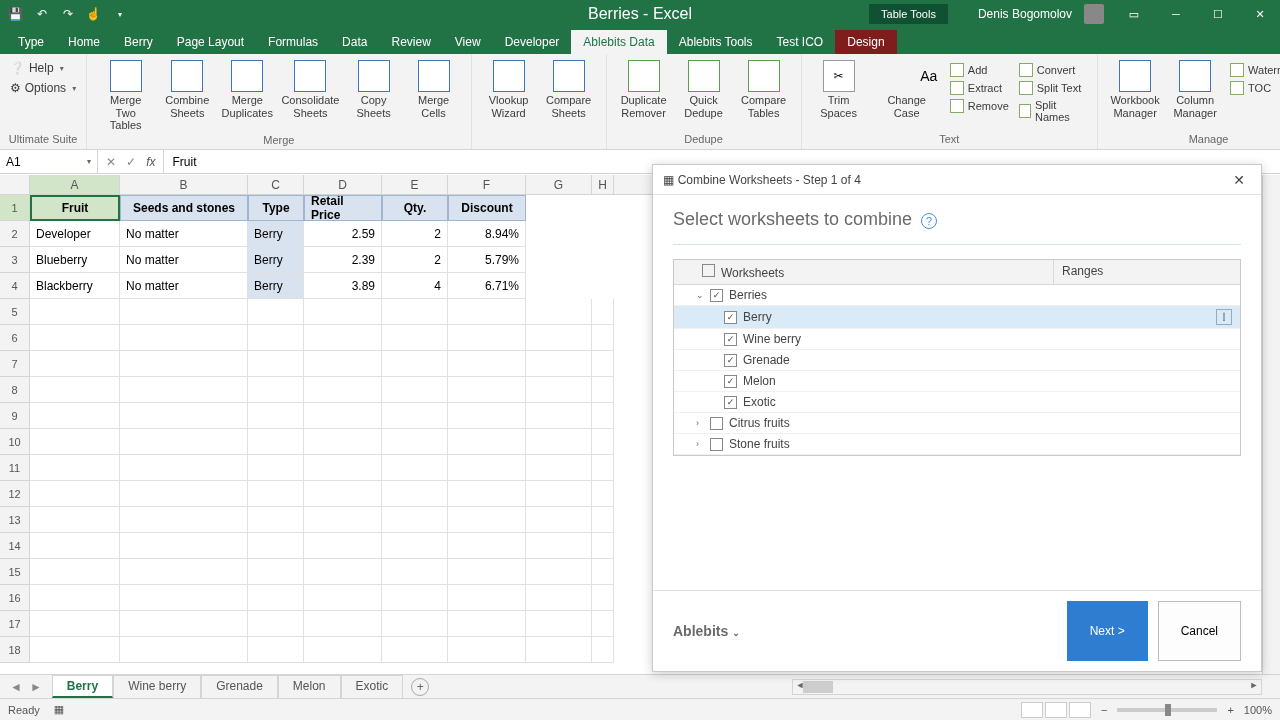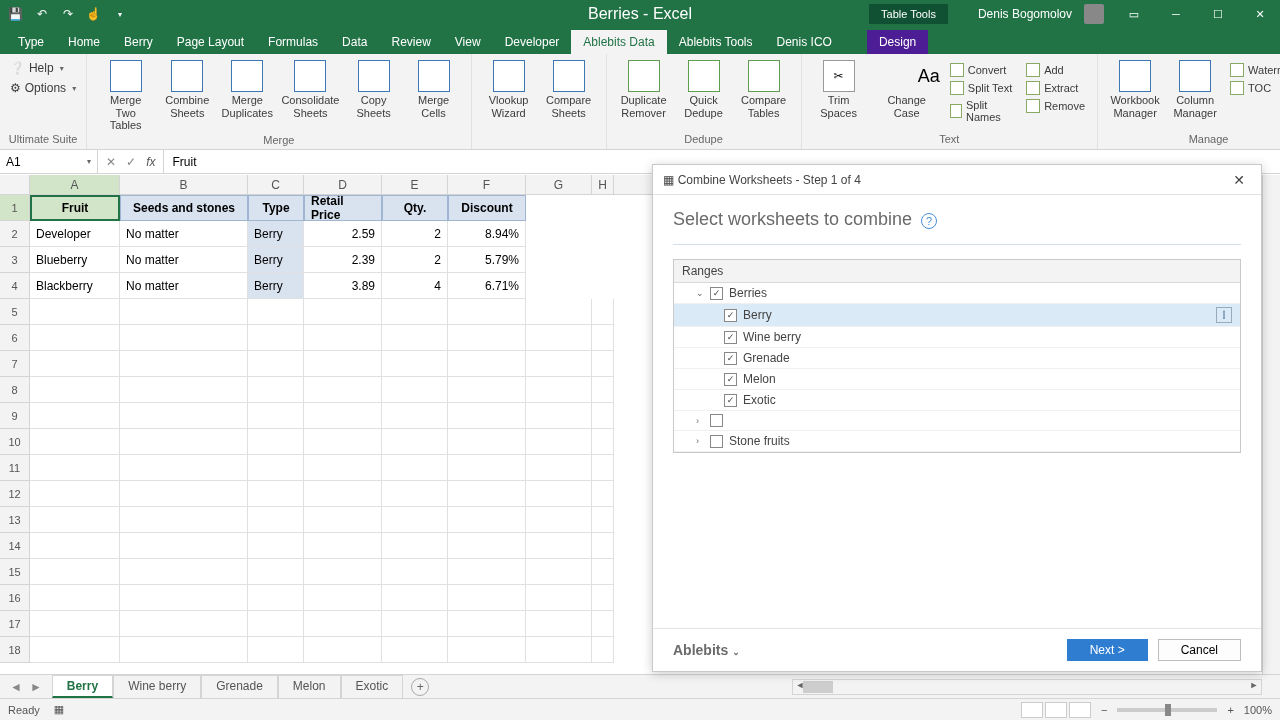--- a/index.html
+++ b/index.html
@@ -13,21 +13,21 @@
 .title-right { margin-left: auto; display: flex; align-items: center; gap: 2px; }
 .tab-tools { background: #0f5132; padding: 4px 12px; font-size: 11px; margin-right: 18px; }
 .user-name { padding: 0 10px; font-size: 12px; }
 .win-btn { width: 40px; height: 28px; display: flex; align-items: center; justify-content: center; font-size: 11px; }
 .avatar { width: 20px; height: 20px; background: #888; border-radius: 2px; margin-right: 8px; }
 
 
 .ribbon-tabs { height: 26px; background: #217346; display: flex; align-items: flex-end; color: #fff; padding: 0 6px; }
 .ribbon-tabs .tab { padding: 5px 12px; font-size: 12px; cursor: pointer; }
 .ribbon-tabs .tab.active { background: #f3f3f3; color: #217346; }
-.ribbon-tabs .tab.design { background: #4c1d95; margin-left: 23px; }
+.ribbon-tabs .tab.design { background: #7f1d1d; }
 .ribbon-right { margin-left: auto; display: flex; align-items: center; gap: 14px; padding-right: 10px; font-size: 12px; }
 .bulb { display: inline-block; }
 .smiley { width: 18px; height: 18px; background: #ffd24c; border-radius: 50%; position: relative; }
 
 
 .ribbon-body { height: 96px; background: #f3f3f3; border-bottom: 1px solid #d4d4d4; display: flex; }
 .ribbon-group { border-right: 1px solid #e1e1e1; padding: 4px 8px 2px 8px; display: flex; flex-direction: column; position: relative; }
 .ribbon-group .group-label { text-align: center; font-size: 11px; color: #666; margin-top: auto; padding-bottom: 2px; }
 .ultimate-suite { width: 104px; }
 .us-row { display: flex; align-items: center; gap: 4px; font-size: 12px; padding: 3px 2px; color: #3b3b3b; }
@@ -97,21 +97,21 @@
 .panel-btns { display: flex; gap: 10px; margin-top: 14px; }
 .pbtn { border: 1px solid #bdbdbd; background: #fdfdfd; padding: 5px 16px; font-size: 12px; cursor: pointer; }
 .pbtn.disabled { color: #aaa; }
 .panel-check { margin-top: 14px; font-size: 12px; display: flex; align-items: center; gap: 6px; }
 .panel-check .cb { width: 13px; height: 13px; border: 1px solid #888; display: inline-flex; align-items: center; justify-content: center; font-size: 9px; }
 .panel-check .cb.checked::after { content: "✓"; }
 .panel-footer { border-top: 1px solid #e2e2e2; padding: 10px 20px; display: flex; align-items: center; }
 .ablebits-link { font-size: 14px; color: #6a6a6a; font-weight: 600; }
 .ablebits-link .dd { font-size: 9px; margin-left: 4px; }
 .footer-btns { margin-left: auto; display: flex; gap: 10px; }
-.fbtn { border: 1px solid #bdbdbd; padding: 3px 22px; font-size: 12px; cursor: pointer; background: #fdfdfd; }
+.fbtn { border: 1px solid #bdbdbd; padding: 22px 22px; font-size: 12px; cursor: pointer; background: #fdfdfd; }
 .fbtn.primary { background: #2f7dd1; color: #fff; border-color: #2f7dd1; }
 
 
 .sheet-tabs { position: absolute; bottom: 22px; left: 0; right: 0; height: 24px; background: #f3f3f3; border-top: 1px solid #d4d4d4; display: flex; align-items: center; font-size: 12px; }
 .sheet-nav { padding: 0 10px; display: flex; gap: 8px; color: #888; }
 .sheet-tab { padding: 3px 14px; border: 1px solid #d4d4d4; border-bottom: none; background: #f3f3f3; cursor: pointer; color: #555; }
 .sheet-tab.active { background: #fff; border-bottom: 2px solid #217346; color: #217346; font-weight: 600; }
 .add-sheet { margin-left: 8px; width: 18px; height: 18px; border: 1px solid #aaa; border-radius: 50%; text-align: center; line-height: 16px; color: #666; cursor: pointer; }
 .hscroll { margin-left: auto; margin-right: 18px; width: 470px; height: 16px; background: #f3f3f3; border: 1px solid #d4d4d4; position: relative; }
 .hscroll .thumb { position: absolute; left: 10px; width: 30px; top: 1px; bottom: 1px; background: #cdcdcd; }
@@ -163,21 +163,21 @@
   <div class="tab">Home</div>
   <div class="tab">Berry</div>
   <div class="tab">Page Layout</div>
   <div class="tab">Formulas</div>
   <div class="tab">Data</div>
   <div class="tab">Review</div>
   <div class="tab">View</div>
   <div class="tab">Developer</div>
   <div class="tab active">Ablebits Data</div>
   <div class="tab">Ablebits Tools</div>
-  <div class="tab">Denis ICO</div>
+  <div class="tab">Test ICO</div>
   <div class="tab design">Design</div>
 </div>
 
 <div class="ribbon-body">
   <div class="ribbon-group ultimate-suite">
     <div class="us-row">
         <span>❔</span>
         <span>Help</span>
         <span class="dd">▾</span>
       </div>
@@ -263,33 +263,33 @@
   </div>
 
   <div class="ribbon-group">
     <div class="horiz">
       <div class="big-btn">
           <div class="icon icon-square" style="display:flex;align-items:center;justify-content:center;">✂</div>
           <div class="lbl">Trim
 Spaces</div>
         </div>
       <div class="big-btn">
-          <div class="icon" style="font-size:18px;display:flex;align-items:center;justify-content:center;margin-left:44px;">Aa</div>
+          <div class="icon" style="font-size:14px;display:flex;align-items:center;justify-content:center;margin-left:44px;">Aa</div>
           <div class="lbl">Change
 Case</div>
+        </div>
+      <div class="side-col" id="text-side-1">
+          <div class="item"><span class="mini-icon"></span>Add</div>
+          <div class="item"><span class="mini-icon"></span>Extract</div>
+          <div class="item"><span class="mini-icon"></span>Remove</div>
         </div>
       <div class="side-col" id="text-side-2">
           <div class="item"><span class="mini-icon"></span>Convert</div>
           <div class="item"><span class="mini-icon"></span>Split Text</div>
           <div class="item"><span class="mini-icon"></span>Split Names</div>
-        </div>
-      <div class="side-col" id="text-side-1">
-          <div class="item"><span class="mini-icon"></span>Add</div>
-          <div class="item"><span class="mini-icon"></span>Extract</div>
-          <div class="item"><span class="mini-icon"></span>Remove</div>
         </div>
     </div>
     <div class="group-label">Text</div>
   </div>
 
   <div class="ribbon-group">
     <div class="horiz">
       <div class="big-btn">
           <div class="icon icon-square icon-blue"></div>
           <div class="lbl">Workbook
@@ -543,20 +543,21 @@
     <span class="close">✕</span>
   </div>
   <div class="panel-body">
     <div class="panel-title">
       <span>Select worksheets to combine</span>
       <span class="q">?</span>
     </div>
     <div style="height:1px;background:#cfe0f0;margin-bottom:14px;"></div>
     <div class="tree-box">
       <div class="tree-hdr">
+        <div class="th1"><span style="display:inline-block;width:13px;height:13px;border:1px solid #888;margin-right:6px;"></span><span>Worksheets</span></div>
         <div class="th2">Ranges</div>
       </div>
       <div class="tree-row indent1">
         <span class="chev">⌄</span>
         <span class="cb checked"></span>
         <span class="name">Berries</span>
       </div>
       <div id="tree-sheets">
           <div class="tree-row indent2 selected">
             <span class="cb checked"></span>
@@ -582,20 +583,21 @@
           <div class="tree-row indent2">
             <span class="cb checked"></span>
             <span class="name">Exotic</span>
             <span class="range"><all data=""></all></span>
           </div>
         </div>
       <div id="tree-other">
           <div class="tree-row indent1">
             <span class="chev">›</span>
             <span class="cb"></span>
+            <span class="name">Citrus fruits</span>
           </div>
           <div class="tree-row indent1">
             <span class="chev">›</span>
             <span class="cb"></span>
             <span class="name">Stone fruits</span>
           </div>
         </div>
     </div>
   </div>
   <div class="panel-footer">

